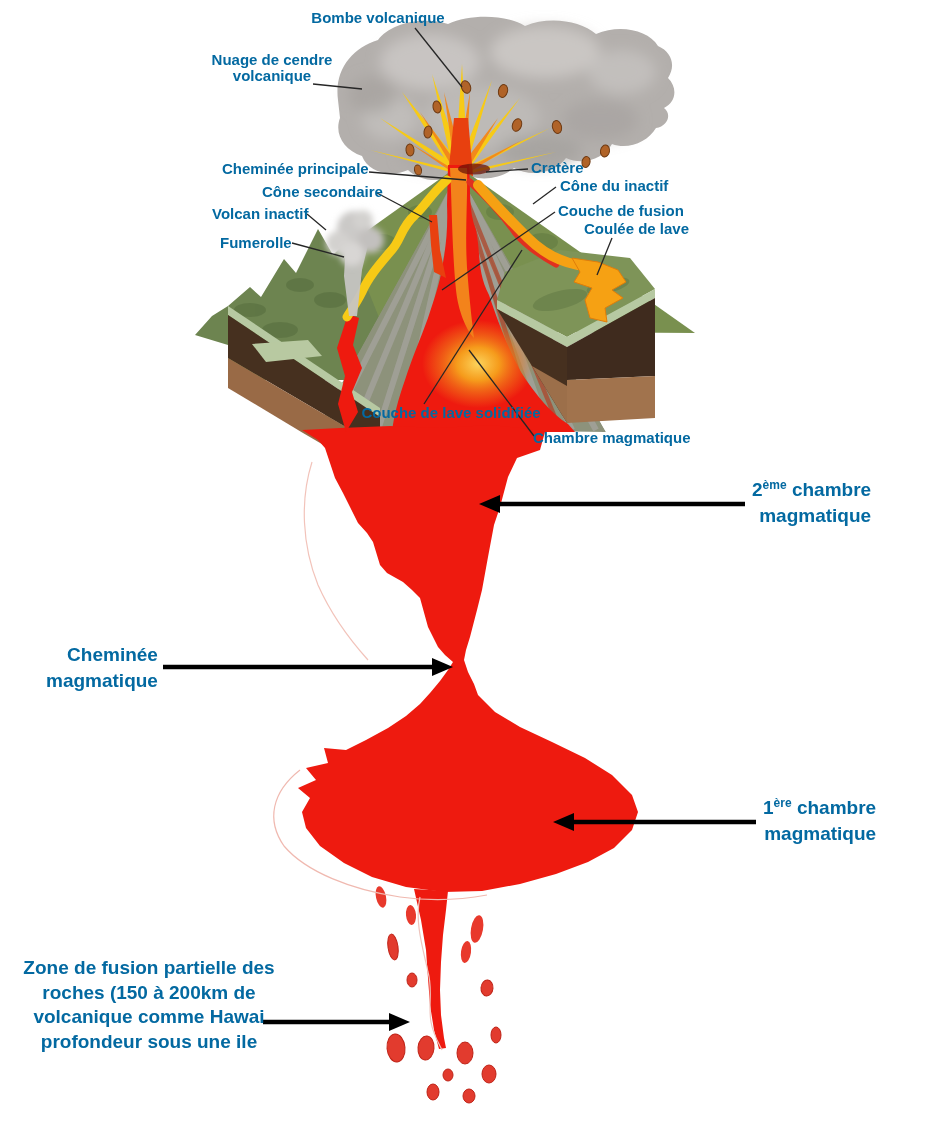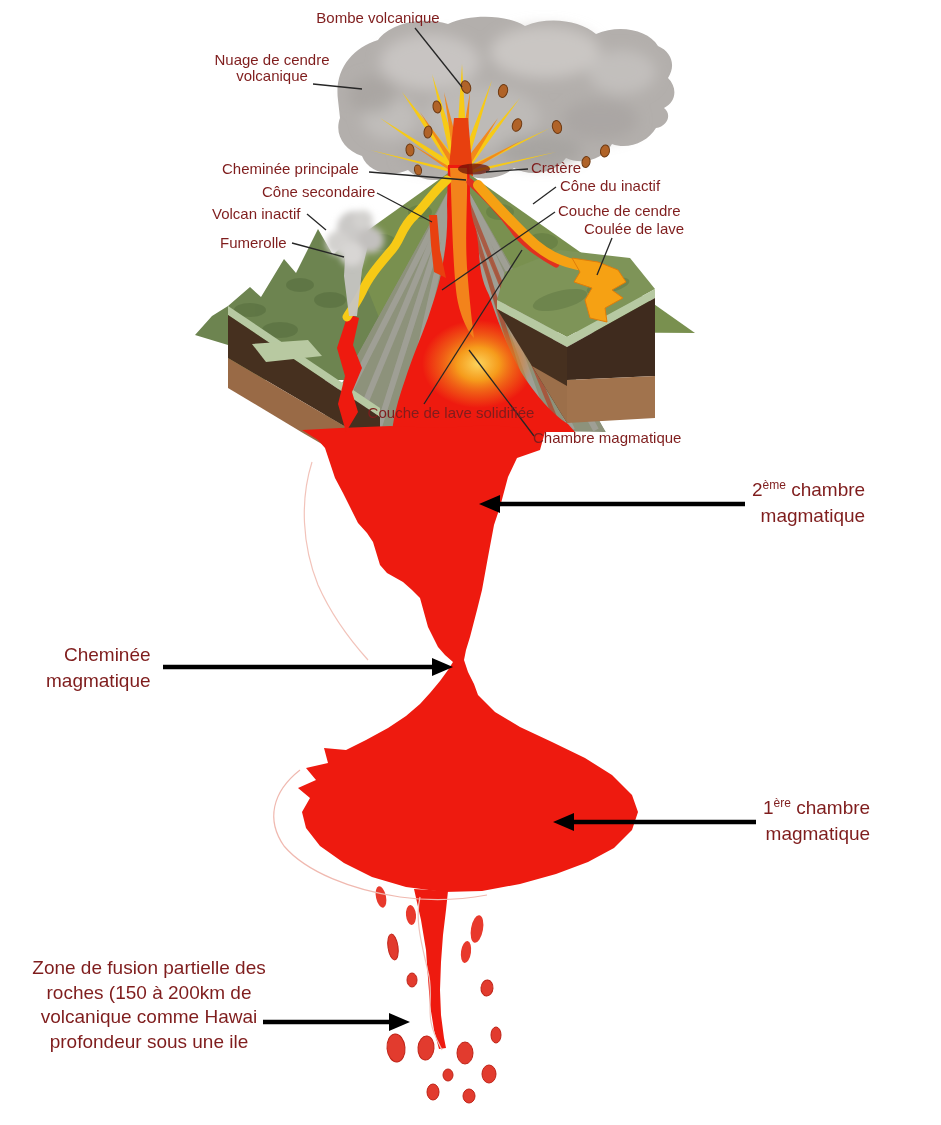--- a/index.html
+++ b/index.html
@@ -1,19 +1,19 @@
 <!DOCTYPE html>
 <html><head>
 <meta charset="utf-8">
 <style>
   html,body{margin:0;padding:0;background:#fff;}
   .stage{position:relative;width:941px;height:1125px;background:#ffffff;
          font-family:"Liberation Sans",sans-serif;overflow:hidden;}
   .stage svg{position:absolute;left:0;top:0;}
-  .lbl{position:absolute;color:#7f1d1d;white-space:nowrap;}
+  .lbl{position:absolute;color:#0369a1;white-space:nowrap;font-weight:bold;}
   .t{font-size:15px;line-height:16px;}
   .t.center{transform:translateX(-50%);text-align:center;}
   .b{font-size:19px;line-height:26px;text-align:right;}
   .b.center{transform:translateX(-50%);text-align:center;line-height:24.5px;}
   .b sup{font-size:12px;line-height:0;}
 </style>
 </head>
 <body>
 
 <div class="stage">
@@ -284,21 +284,21 @@
 <div class="lbl t" style="left:222px;top:161px">Cheminée principale</div>
 
 <div class="lbl t" style="left:531px;top:160px">Cratère</div>
 
 <div class="lbl t" style="left:262px;top:184px">Cône secondaire</div>
 
 <div class="lbl t" style="left:560px;top:178px">Cône du inactif</div>
 
 <div class="lbl t" style="left:212px;top:206px">Volcan inactif</div>
 
-<div class="lbl t" style="left:558px;top:203px">Couche de cendre</div>
+<div class="lbl t" style="left:558px;top:203px">Couche de fusion</div>
 
 <div class="lbl t" style="left:220px;top:235px">Fumerolle</div>
 
 <div class="lbl t" style="left:584px;top:221px">Coulée de lave</div>
 
 <div class="lbl t center" style="left:451px;top:405px">Couche de lave solidifiée</div>
 
 <div class="lbl t" style="left:533px;top:430px">Chambre magmatique</div>
 
 <div class="lbl b" style="left:752px;top:477px">

